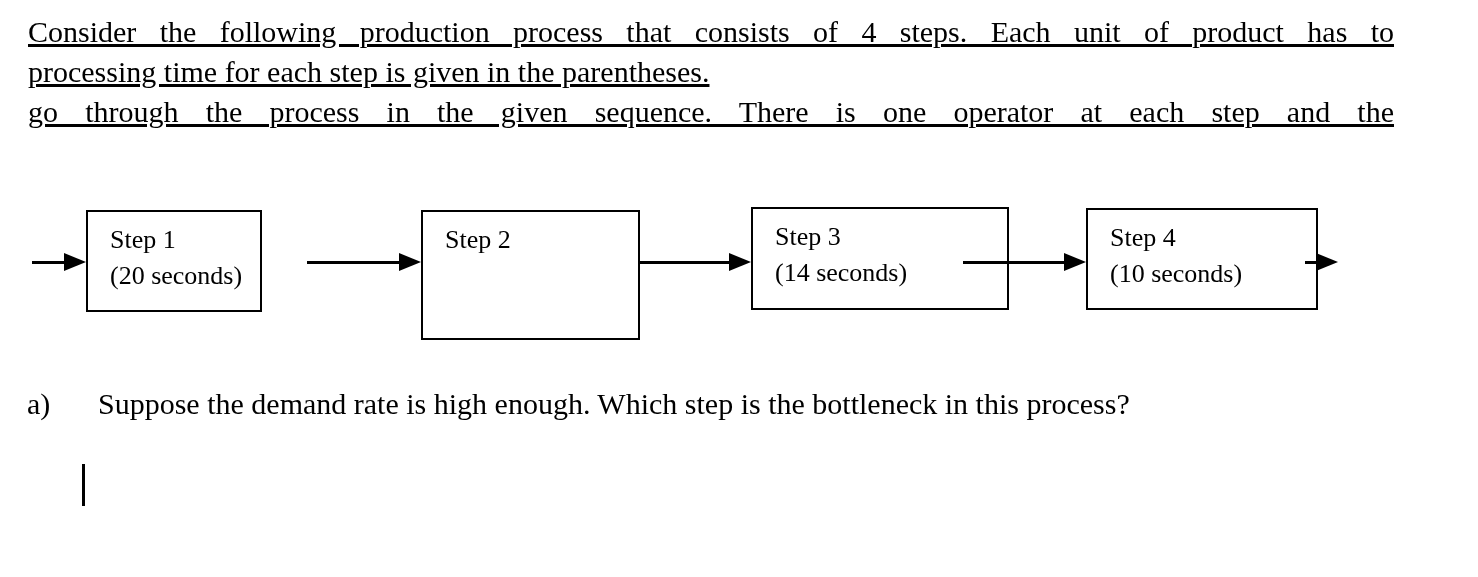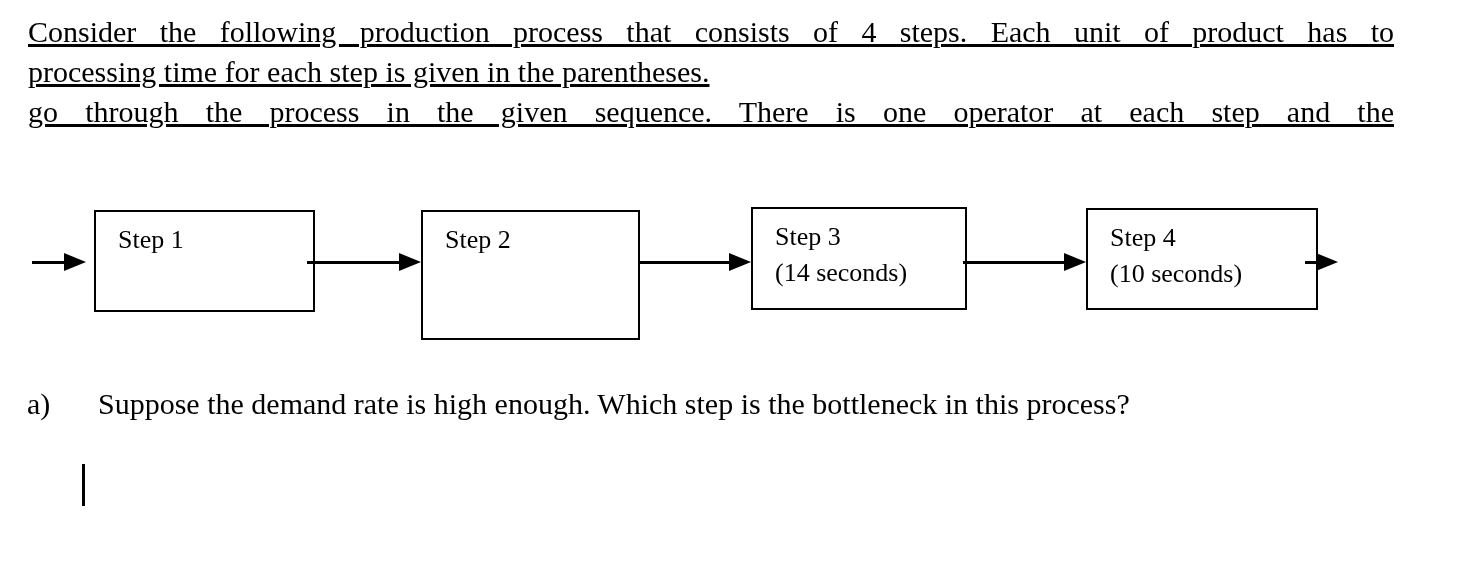--- a/index.html
+++ b/index.html
@@ -108,35 +108,36 @@
     <span class="intro-line justified">Consider the following production process that consists of 4 steps. Each unit of product has to</span>
     <span class="intro-line">processing time for each step is given in the parentheses.</span>
     <span class="intro-line justified">go through the process in the given sequence. There is one operator at each step and the</span>
   </div>
 
   <div class="diagram">
 
     <div class="arrow-line" style="left:32px; width:34px;"></div>
     <div class="arrow-head" style="left:64px;"></div>
 
-    <div class="step-box" style="left:94px; top:210px; width:221px; height:102px;">
+    <div class="step-box" style="left:86px; top:210px; width:176px; height:102px;">
       <div class="box-name">Step 1</div>
+      <div class="box-time">(20 seconds)</div>
     </div>
 
     <div class="arrow-line" style="left:307px; width:94px;"></div>
     <div class="arrow-head" style="left:399px;"></div>
 
     <div class="step-box" style="left:421px; top:210px; width:219px; height:130px;">
       <div class="box-name">Step 2</div>
     </div>
 
     <div class="arrow-line" style="left:640px; width:91px;"></div>
     <div class="arrow-head" style="left:729px;"></div>
 
-    <div class="step-box" style="left:751px; top:207px; width:216px; height:103px;">
+    <div class="step-box" style="left:751px; top:207px; width:258px; height:103px;">
       <div class="box-name">Step 3</div>
       <div class="box-time">(14 seconds)</div>
     </div>
 
     <div class="arrow-line" style="left:963px; width:103px;"></div>
     <div class="arrow-head" style="left:1064px;"></div>
 
     <div class="step-box" style="left:1086px; top:208px; width:232px; height:102px;">
       <div class="box-name">Step 4</div>
       <div class="box-time">(10 seconds)</div>

